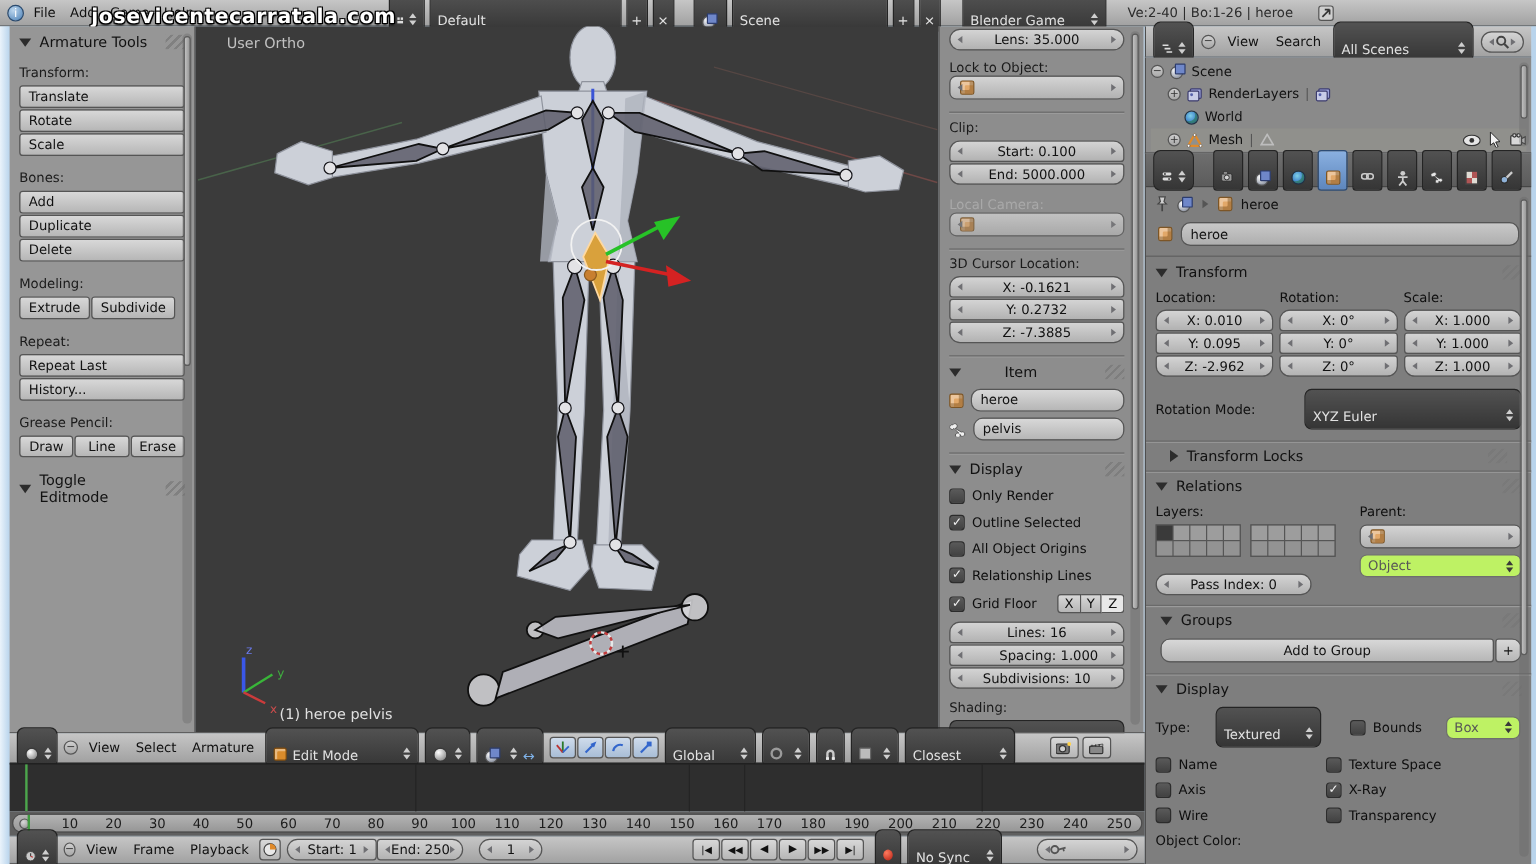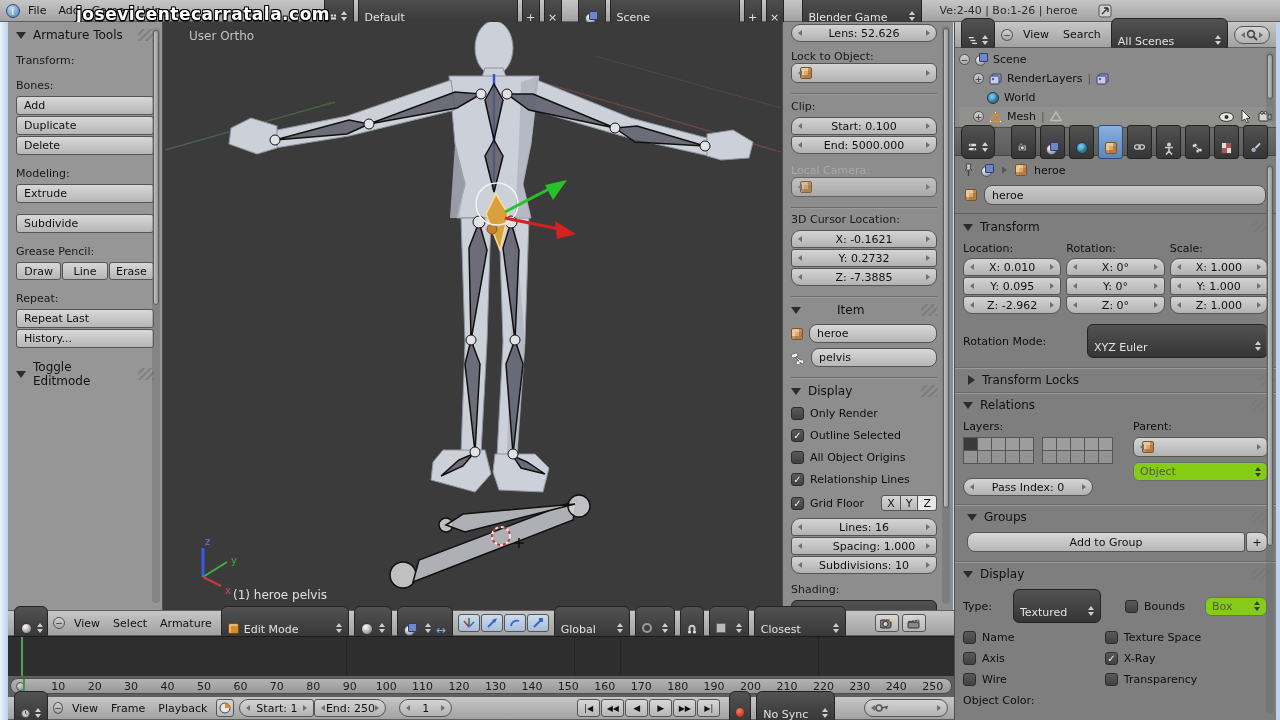--- a/index.html
+++ b/index.html
@@ -13,21 +13,21 @@
   .btn { background:linear-gradient(#d8d8d8,#b6b6b6); border:1px solid #555;
          border-radius:3px; color:#111; padding:1px 7px; display:flex; align-items:center; }
   .pill { position:relative; background:linear-gradient(#d4d4d4,#b2b2b2); border:1px solid #555;
           border-radius:9px; color:#111; display:flex; align-items:center; justify-content:center; }
   .pill::before { content:""; position:absolute; left:6px; top:50%; margin-top:-3px;
           border-top:3px solid transparent; border-bottom:3px solid transparent; border-right:4px solid #6f6f73; }
   .pill::after  { content:""; position:absolute; right:6px; top:50%; margin-top:-3px;
           border-top:3px solid transparent; border-bottom:3px solid transparent; border-left:4px solid #6f6f73; }
   .ddark { background:linear-gradient(#525252,#353535); border:1px solid #242424; border-radius:6px;
            color:#e2e2e2; display:flex; padding:16px 6px; gap:5px; }
-  .ddis  { background:#84cc16; border:1px solid #6e6e6e; border-radius:6px; color:#575757;
+  .ddis  { background:#bef264; border:1px solid #6e6e6e; border-radius:6px; color:#575757;
            display:flex; align-items:center; padding:0 6px; }
   .updn { display:flex; flex-direction:column; gap:2px; margin-left:auto; }
   .updn i { display:block; width:0; height:0; border-left:3px solid transparent; border-right:3px solid transparent; }
   .updn i.u { border-bottom:4px solid #cfcfcf; } .updn i.d { border-top:4px solid #cfcfcf; }
   .updn.dk i.u { border-bottom-color:#3a3a3a; } .updn.dk i.d { border-top-color:#3a3a3a; }
   .chk { width:13px; height:13px; background:linear-gradient(#5a5a5a,#414141); border:1px solid #2c2c2c;
          border-radius:3px; color:#f2f2f2; font-size:10px; line-height:12px; text-align:center; flex:none; }
   .chkrow { display:flex; align-items:center; gap:6px; color:#0e0e0e; }
   .tri-d { width:0; height:0; border-left:5px solid transparent; border-right:5px solid transparent;
            border-top:7px solid #2c2c2c; flex:none; }
@@ -118,53 +118,58 @@
 
 <div class="abs" style="left:8px;top:22px;width:155px;height:588px;background:#969696;border-right:1px solid #4e4e4e;padding:6px 8px 0 8px;">
   <div class="phdr">
     <span class="tri-d"></span>
     <span>Armature Tools</span>
     <span class="drag"></span>
   </div>
 
   <div style="margin-top:12px;">
     <div>Transform:</div>
+    <div style="margin-top:4px;display:flex;flex-direction:column;gap:1px;">
+      <div class="btn" style="height:19px;">Translate</div>
+      <div class="btn" style="height:19px;">Rotate</div>
+      <div class="btn" style="height:19px;">Scale</div>
+    </div>
   </div>
 
   <div style="margin-top:12px;">
     <div>Bones:</div>
     <div style="margin-top:4px;display:flex;flex-direction:column;gap:1px;">
       <div class="btn" style="height:19px;">Add</div>
       <div class="btn" style="height:19px;">Duplicate</div>
       <div class="btn" style="height:19px;">Delete</div>
     </div>
   </div>
 
   <div style="margin-top:12px;">
     <div>Modeling:</div>
-    <div style="margin-top:4px;display:flex;flex-direction:column;gap:11px;">
+    <div style="margin-top:4px;display:flex;flex-direction:row;gap:1px;">
       <div class="btn" style="height:19px;">Extrude</div>
       <div class="btn" style="height:19px;">Subdivide</div>
+    </div>
+  </div>
+
+  <div style="margin-top:12px;">
+    <div>Repeat:</div>
+    <div style="margin-top:4px;display:flex;flex-direction:column;gap:1px;">
+      <div class="btn" style="height:19px;">Repeat Last</div>
+      <div class="btn" style="height:19px;">History...</div>
     </div>
   </div>
 
   <div style="margin-top:12px;">
     <div>Grease Pencil:</div>
     <div style="margin-top:4px;display:flex;gap:1px;">
       <div class="btn" style="height:18px;flex:1;justify-content:center;padding:1px 2px;">Draw</div>
       <div class="btn" style="height:18px;flex:1;justify-content:center;padding:1px 2px;">Line</div>
       <div class="btn" style="height:18px;flex:1;justify-content:center;padding:1px 2px;">Erase</div>
-    </div>
-  </div>
-
-  <div style="margin-top:12px;">
-    <div>Repeat:</div>
-    <div style="margin-top:4px;display:flex;flex-direction:column;gap:1px;">
-      <div class="btn" style="height:19px;">Repeat Last</div>
-      <div class="btn" style="height:19px;">History...</div>
     </div>
   </div>
 
   <div class="phdr" style="margin-top:12px;">
     <span class="tri-d"></span>
     <span>Toggle Editmode</span>
     <span class="drag"></span>
   </div>
 
   <div class="vscroll" style="right:2px;top:6px;height:575px;">
@@ -262,21 +267,21 @@
       <text x="68" y="542" fill="#3fae3f" font-size="10">y</text>
       <text x="62" y="572" fill="#cc4c4c" font-size="10">x</text>
     </g>
 
     <text x="26" y="18" fill="#c2c2c2" font-size="12">User Ortho</text>
     <text x="70" y="577" fill="#e0e0e0" font-size="12">(1) heroe pelvis</text>
   </svg>
 </div>
 
 <div class="abs" style="left:782px;top:22px;width:171px;height:588px;background:#8d8d8d;border-left:1px solid #4e4e4e;padding:2px 16px 0 8px;">
-  <div class="pill" style="height:18px;">Lens: 52.626</div>
+  <div class="pill" style="height:18px;">Lens: 35.000</div>
   <div style="margin-top:8px;">Lock to Object:</div>
   <div class="pill" style="height:20px;justify-content:flex-start;padding-left:8px;gap:5px;border-radius:6px;">
     <span class="cubei"></span>
   </div>
   <div class="sep" style="margin-top:10px;"></div>
   <div style="margin-top:6px;">Clip:</div>
   <div style="margin-top:4px;display:flex;flex-direction:column;gap:1px;">
     <div class="pill" style="height:18px;border-radius:9px 9px 3px 3px;">Start: 0.100</div>
     <div class="pill" style="height:18px;border-radius:3px 3px 9px 9px;">End: 5000.000</div>
   </div>
@@ -758,21 +763,21 @@
         <span>XYZ Euler</span>
         <span class="updn">
               <i class="u"></i>
               <i class="d"></i>
             </span>
       </span>
     </div>
   </div>
 
   <div class="sep" style="margin:9px 0 0 0;"></div>
-  <div style="padding:5px 0;margin-left:13px;">
+  <div style="padding:5px 20px;">
     <div class="phdr">
       <span class="tri-r"></span>
       <span>Transform Locks</span>
       <span class="drag"></span>
     </div>
   </div>
 
   <div class="sep"></div>
 
   <div style="padding:5px 8px 0 8px;">

